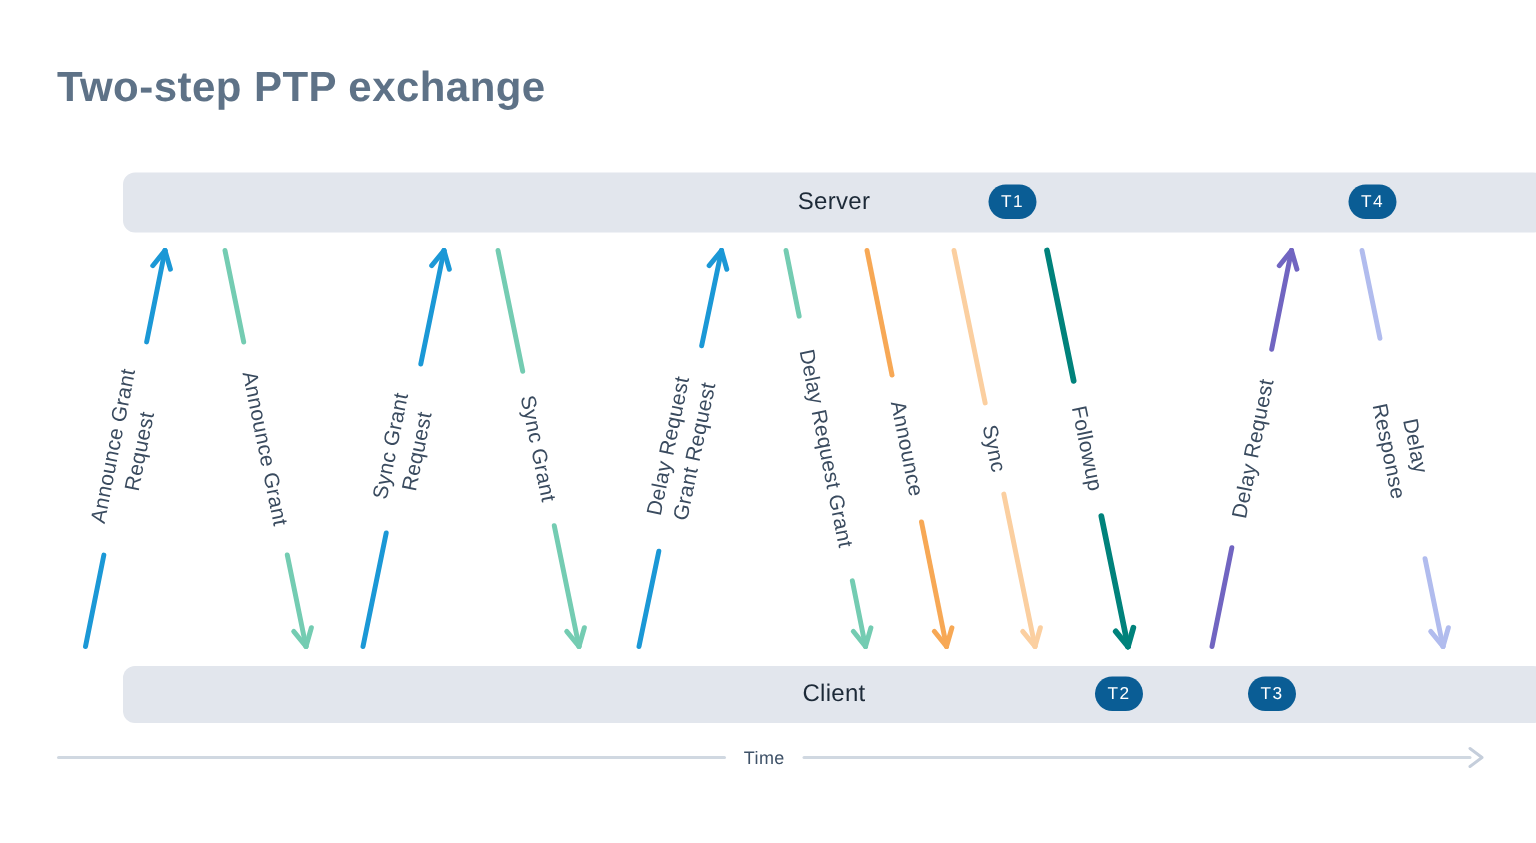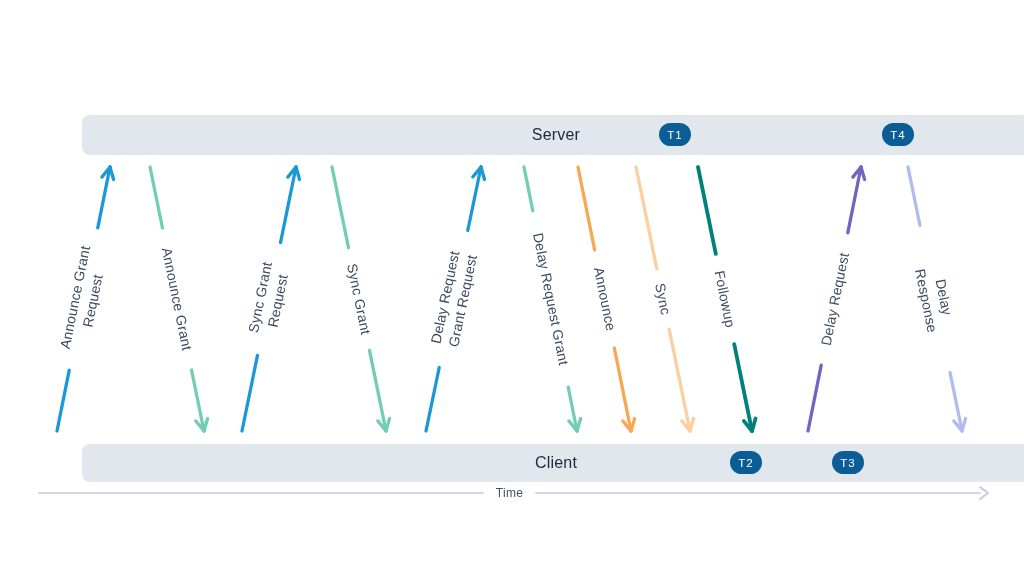--- a/index.html
+++ b/index.html
@@ -21,48 +21,49 @@
   .lane.client{top:444px;height:38px;}
   .lane-label{font-size:16px;font-weight:500;color:#1d2a38;letter-spacing:.2px;}
 
   .t-badge{
     position:absolute;width:32px;height:23px;border-radius:12px;
     background:#0a5d95;color:#ffffff;
     display:flex;align-items:center;justify-content:center;
     font-size:11.5px;font-weight:400;letter-spacing:1px;
   }
   .t-badge.t1{left:577px;top:8px;}
-  .t-badge.t4{left:800px;top:8px;}
+  .t-badge.t4{left:817px;top:8px;}
   .t-badge.t2{left:648px;top:7px;}
   .t-badge.t3{left:750px;top:7px;}
 
   svg.arrows{position:absolute;left:0;top:0;pointer-events:none;}
   g.arrow{fill:none;stroke-width:3.3px;stroke-linecap:round;}
   g.arrow.thick{stroke-width:3.8px;}
 
   .arrow-label{
     position:absolute;
     font-size:14px;font-weight:500;color:#3a4b5f;
     white-space:pre-line;text-align:center;line-height:1.3;
     letter-spacing:.2px;
   }
 
   .time-row{
-    position:absolute;left:38px;top:484px;width:952px;height:18px;
+    position:absolute;left:38px;top:496px;width:952px;height:18px;
     display:flex;align-items:center;text-align:right;
   }
   .time-line{flex:1;height:2px;background:#d0d8e1;border-radius:1px;}
   .time-label{font-size:12px;color:#3f5268;margin:0 12px;letter-spacing:.3px;}
   .time-arrow{margin-left:-3px;display:block;}
 </style>
 </head>
 <body>
 
 <div class="stage">
 
+  <div class="page-title">Two-step PTP exchange</div>
 
   <div class="lane server">
     <span class="lane-label">Server</span>
     <span class="t-badge t1">T1</span>
     <span class="t-badge t4">T4</span>
   </div>
 
   <div class="lane client">
     <span class="lane-label">Client</span>
     <span class="t-badge t2">T2</span>

